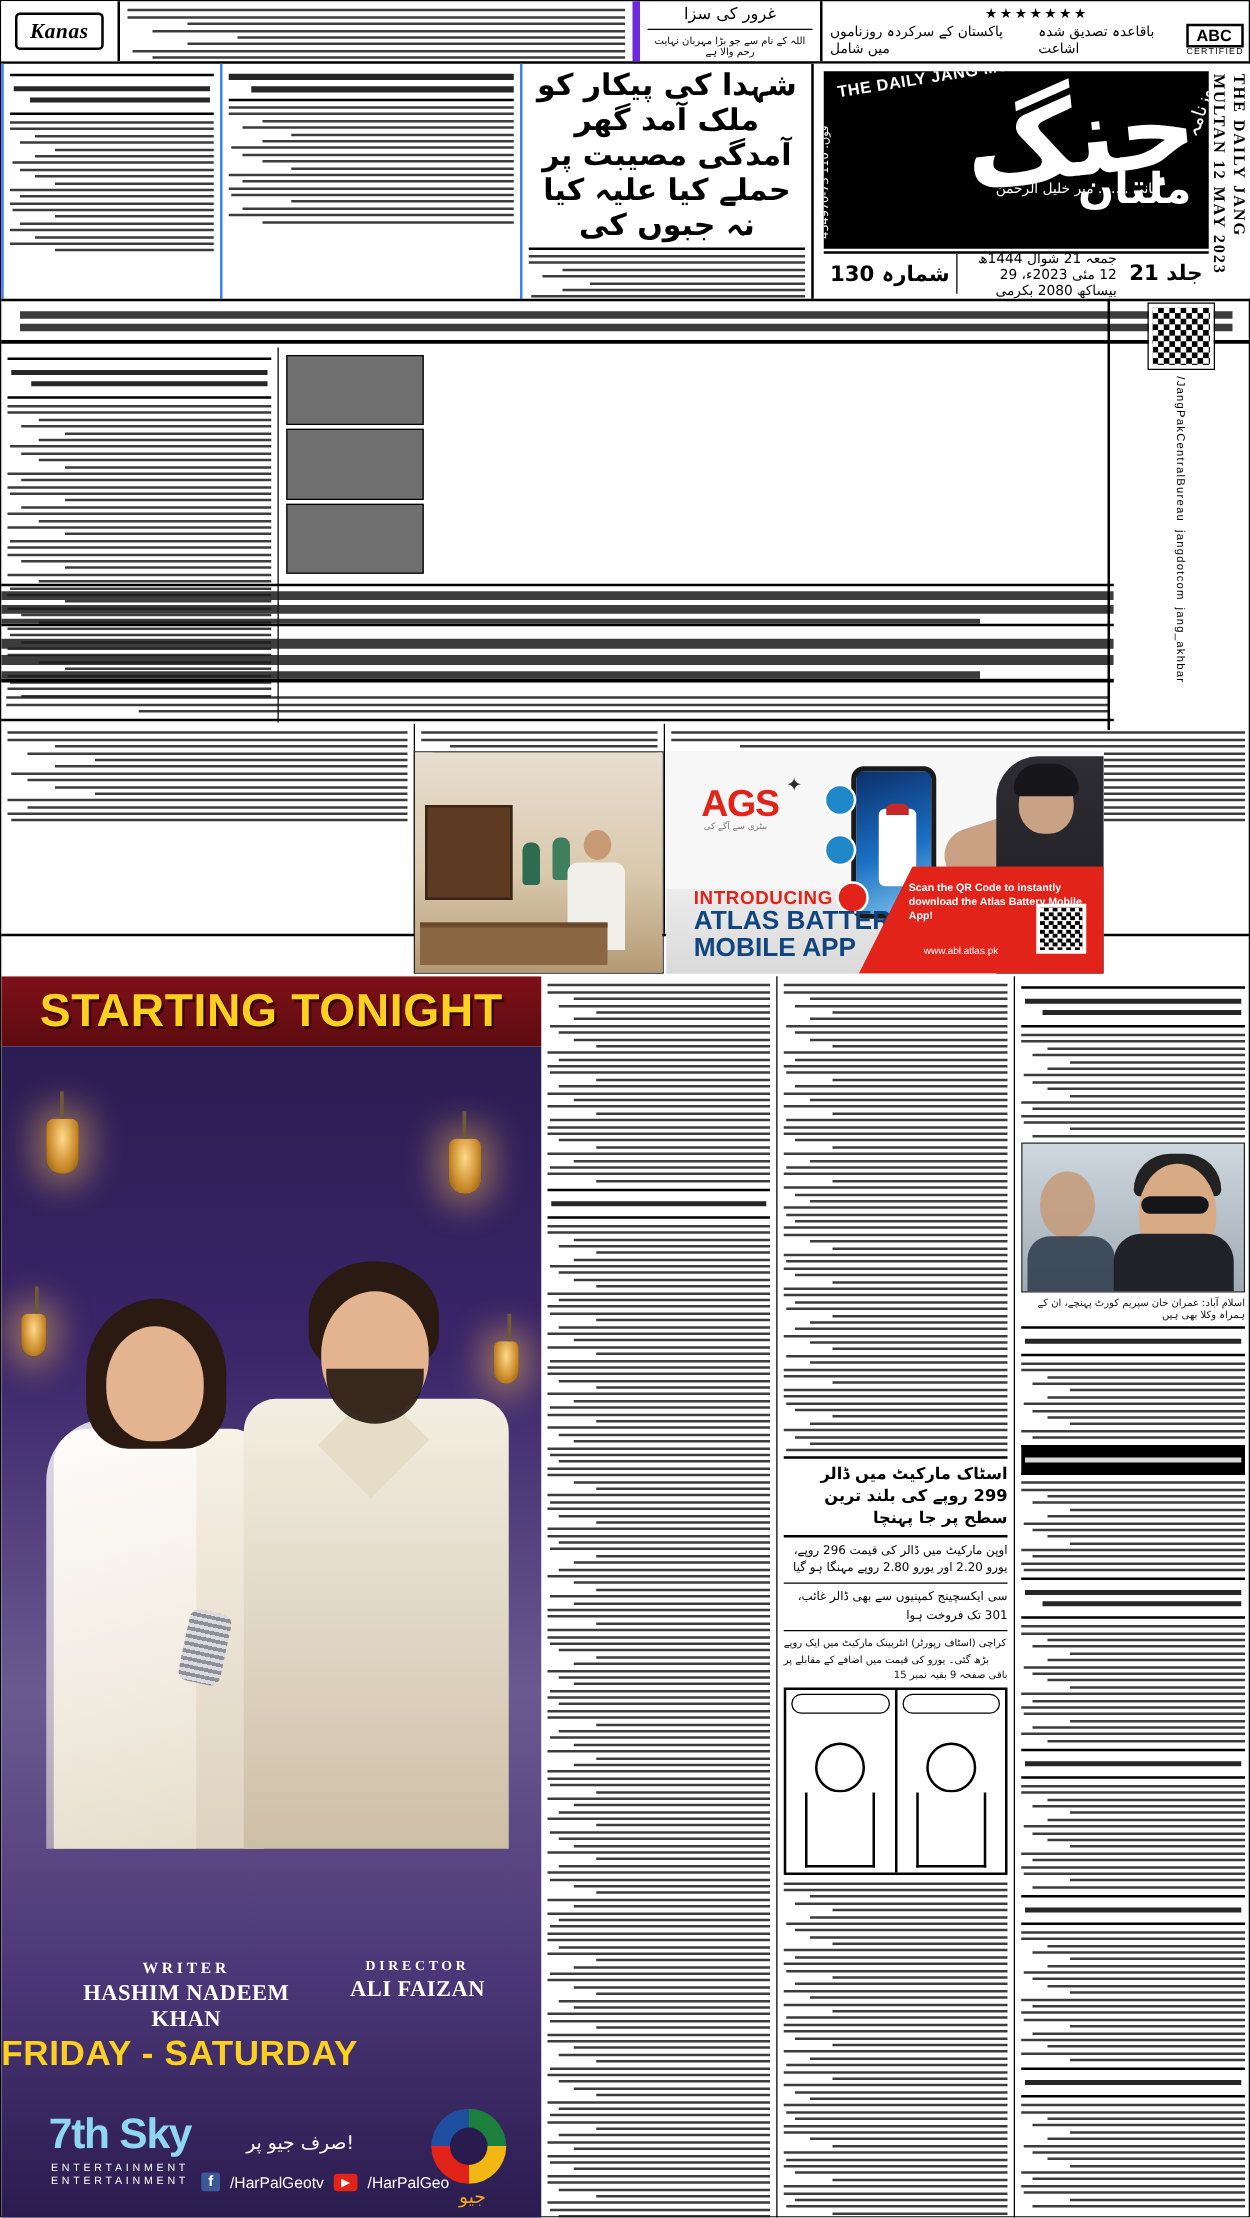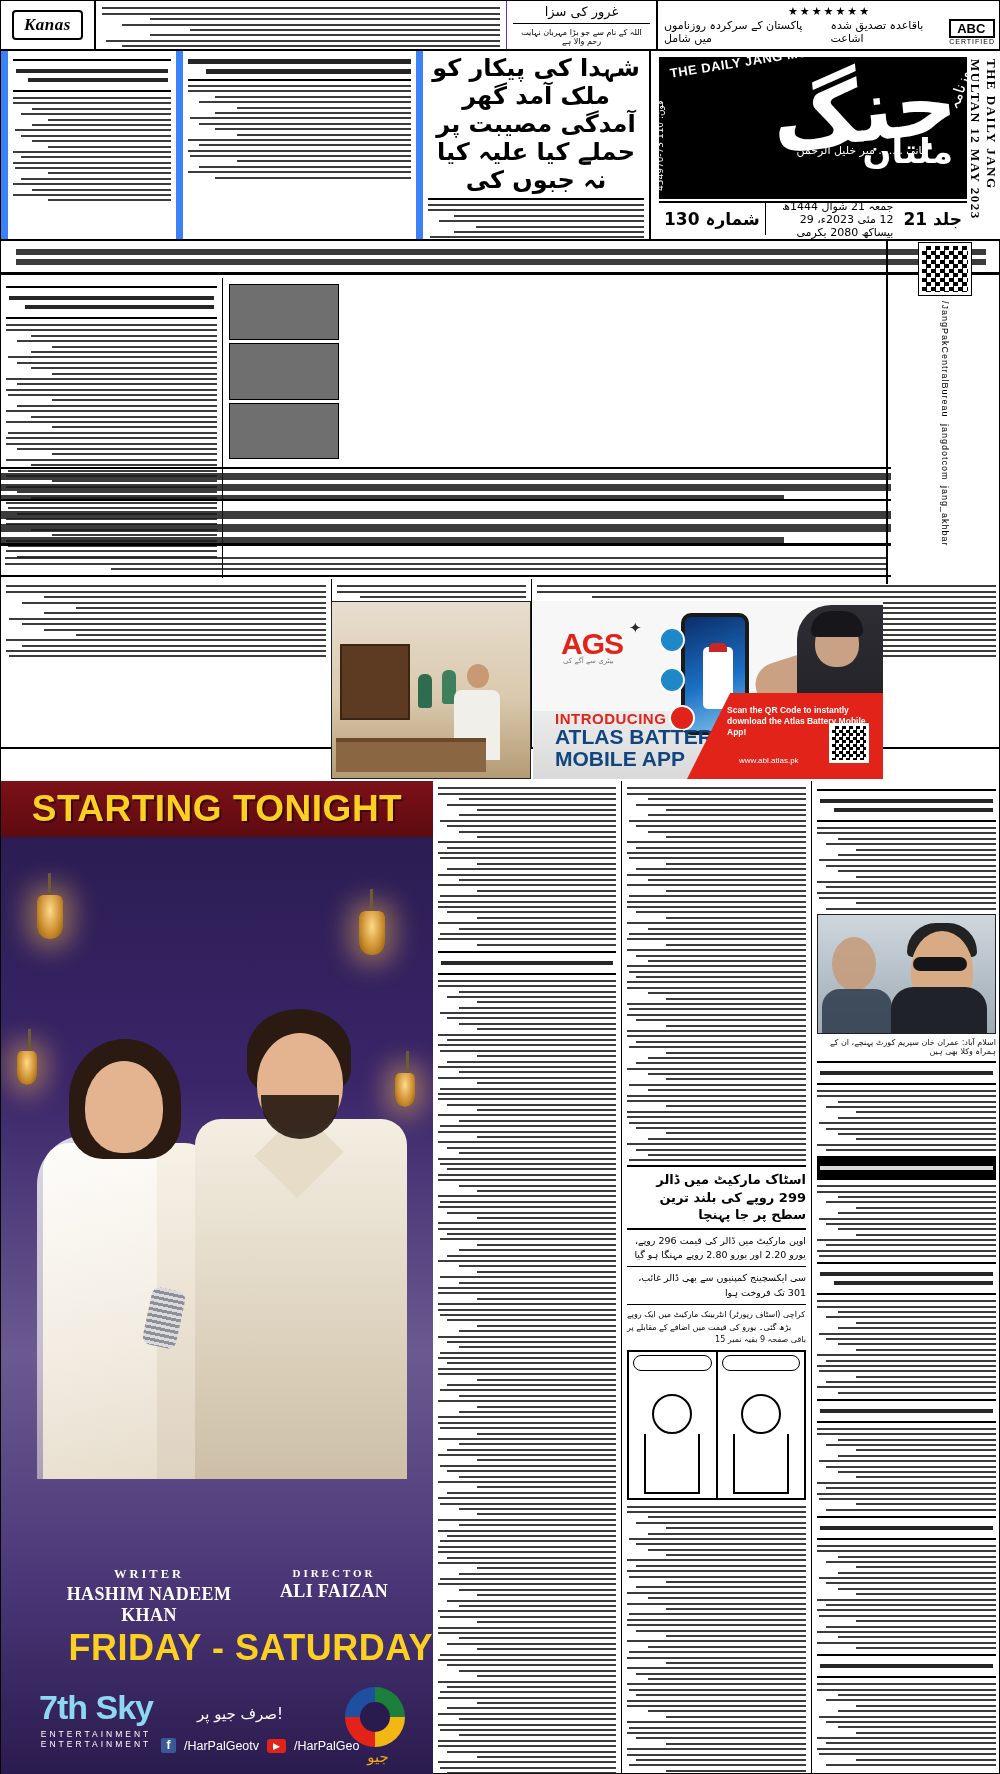--- a/index.html
+++ b/index.html
@@ -78,21 +78,21 @@
   .mast-bottom { position:absolute; left:8px; right:34px; bottom:4px; height:34px;
                  border-top:2px solid #000; display:flex; align-items:center;
                  direction:rtl; font-family:"DejaVu Sans", sans-serif; }
   .mb-cell { padding:0 5px; font-size:11px; border-left:1px solid #000; height:100%;
              display:flex; align-items:center; }
   .mb-cell.big { font-size:17px; font-weight:bold; border-left:none; }
 
   
   .upper-left { position:absolute; left:0; top:50px; width:648px; height:188px;
                 display:flex; }
-  .ul-col { border-left:7px solid #3b82f6; padding:3px 5px; overflow:hidden; }
+  .ul-col { border-left:2px solid #3b82f6; padding:3px 5px; overflow:hidden; }
 
   .bigban { position:absolute; left:0; top:238px; width:1000px; height:36px;
             border-top:2px solid #000; border-bottom:3px solid #000;
             display:flex; align-items:center; justify-content:center; overflow:hidden; }
   .bigban .bl { width:97%; }
   .bigban .bl i { height:6px; margin:4px 0; }
 
   
   .mainhead { position:absolute; left:225px; top:277px; width:660px; height:185px;
               overflow:hidden; }
@@ -242,23 +242,23 @@
   .logo-urdu { position:absolute; left:196px; top:686px; width:190px; height:120px;
              display:flex; align-items:center; justify-content:center;
              color:#e8b43c; font-family:"DejaVu Sans",sans-serif; font-size:74px;
              font-weight:bold; text-shadow:0 0 14px rgba(255,200,80,.8); }
   .wr { position:absolute; left:58px; top:730px; width:180px; text-align:center; color:#fff; }
   .wr .lbl { font-size:12.5px; letter-spacing:3px; font-weight:bold; }
   .wr .nm { font-size:18px; font-weight:bold; letter-spacing:.4px; margin-top:2px; }
   .dr { position:absolute; right:4px; top:730px; width:190px; text-align:center; color:#fff; }
   .dr .lbl { font-size:11px; letter-spacing:3px; font-weight:bold; }
   .dr .nm { font-size:18px; font-weight:bold; letter-spacing:.4px; margin-top:2px; }
-  .fri { position:absolute; left:0; right:0; top:790px; text-align:right;
+  .fri { position:absolute; left:0; right:0; top:790px; text-align:left;
          color:#fcd021; font-family:"Liberation Sans",sans-serif; font-weight:bold;
-         font-size:36px; letter-spacing:.5px; }
+         font-size:28px; letter-spacing:.5px; }
   .attime { position:absolute; left:0; right:0; top:832px; text-align:center; color:#fcd021;
          font-family:"Liberation Sans",sans-serif; font-weight:bold; font-size:22px; }
   .attime b { font-size:36px; }
   .attime i { font-style:normal; font-size:24px; }
   .sky { position:absolute; left:20px; bottom:26px; width:150px; text-align:center; }
   .sky .s1 { color:#8fd6f2; font-family:"Liberation Sans",sans-serif; font-weight:bold;
              font-size:34px; letter-spacing:-1px; }
   .sky .s2 { color:#fff; font-size:8.5px; letter-spacing:3px;
              font-family:"Liberation Sans",sans-serif; margin-top:2px; }
   .sky .s3 { color:#fff; font-size:8.5px; letter-spacing:3px;
@@ -342,21 +342,21 @@
         <i></i>
           <i></i>
           <i></i>
           <i></i>
           <i></i>
           <i></i>
           <i></i>
           <i></i>
       </div>
     </div>
-    <div class="strip-urdu urdu" style="max-width:150px;border-left:1px solid #6d28d9">
+    <div class="strip-urdu urdu" style="max-width:150px;border-left:6px solid #6d28d9">
       <div style="font-size:13px;font-family:'DejaVu Sans',sans-serif;text-align:center">غرور کی سزا</div>
       <div class="hr1"></div>
       <div style="font-size:8px;text-align:center">اللہ کے نام سے جو بڑا مہربان نہایت رحم والا ہے</div>
     </div>
     <div class="strip-right">
       <div class="stars">★★★★★★★</div>
       <div class="abc-row">
         <div class="abc-urdu">پاکستان کے سرکردہ روزناموں میں شامل</div>
         <div class="abc-urdu">باقاعدہ تصدیق شدہ اشاعت</div>
         <div>

